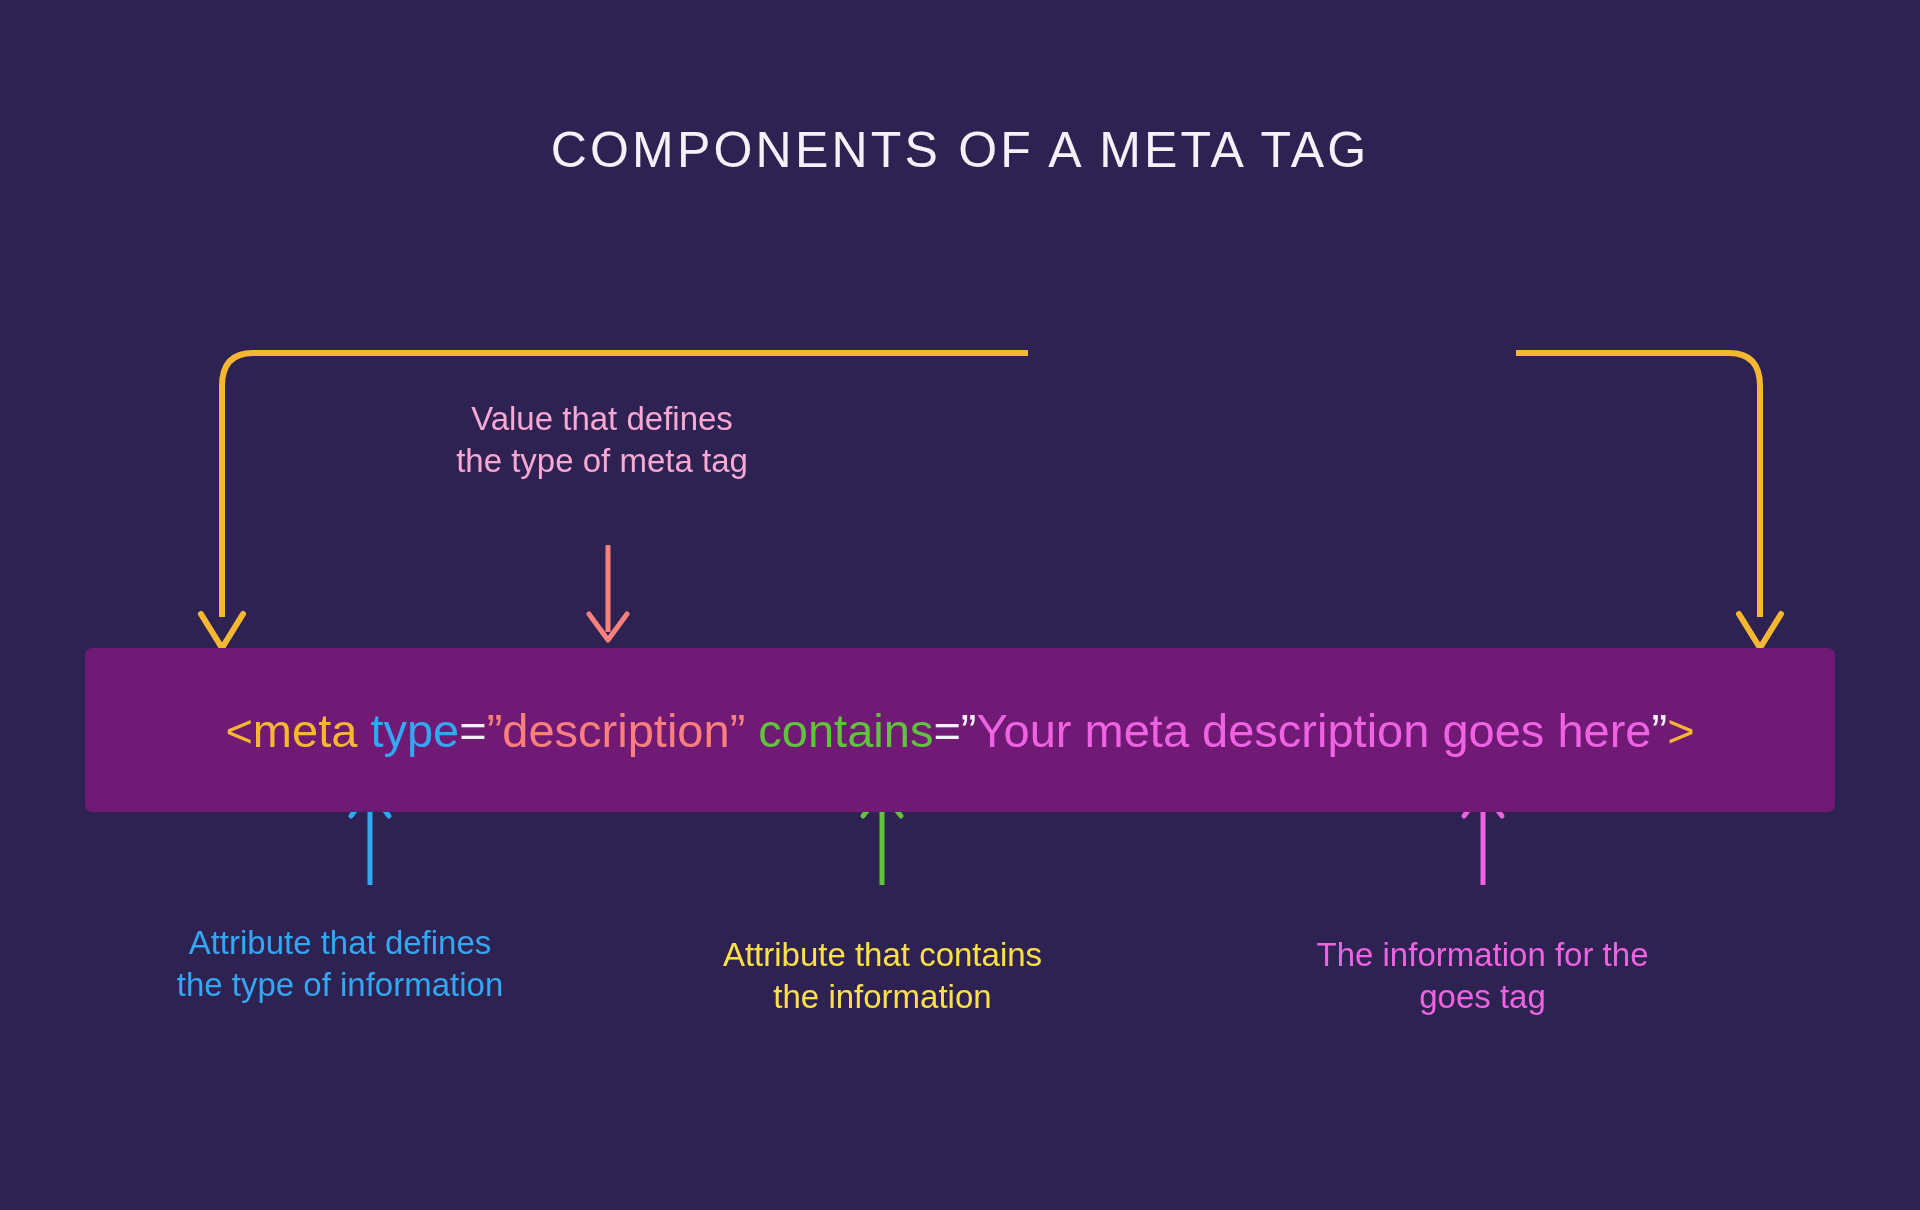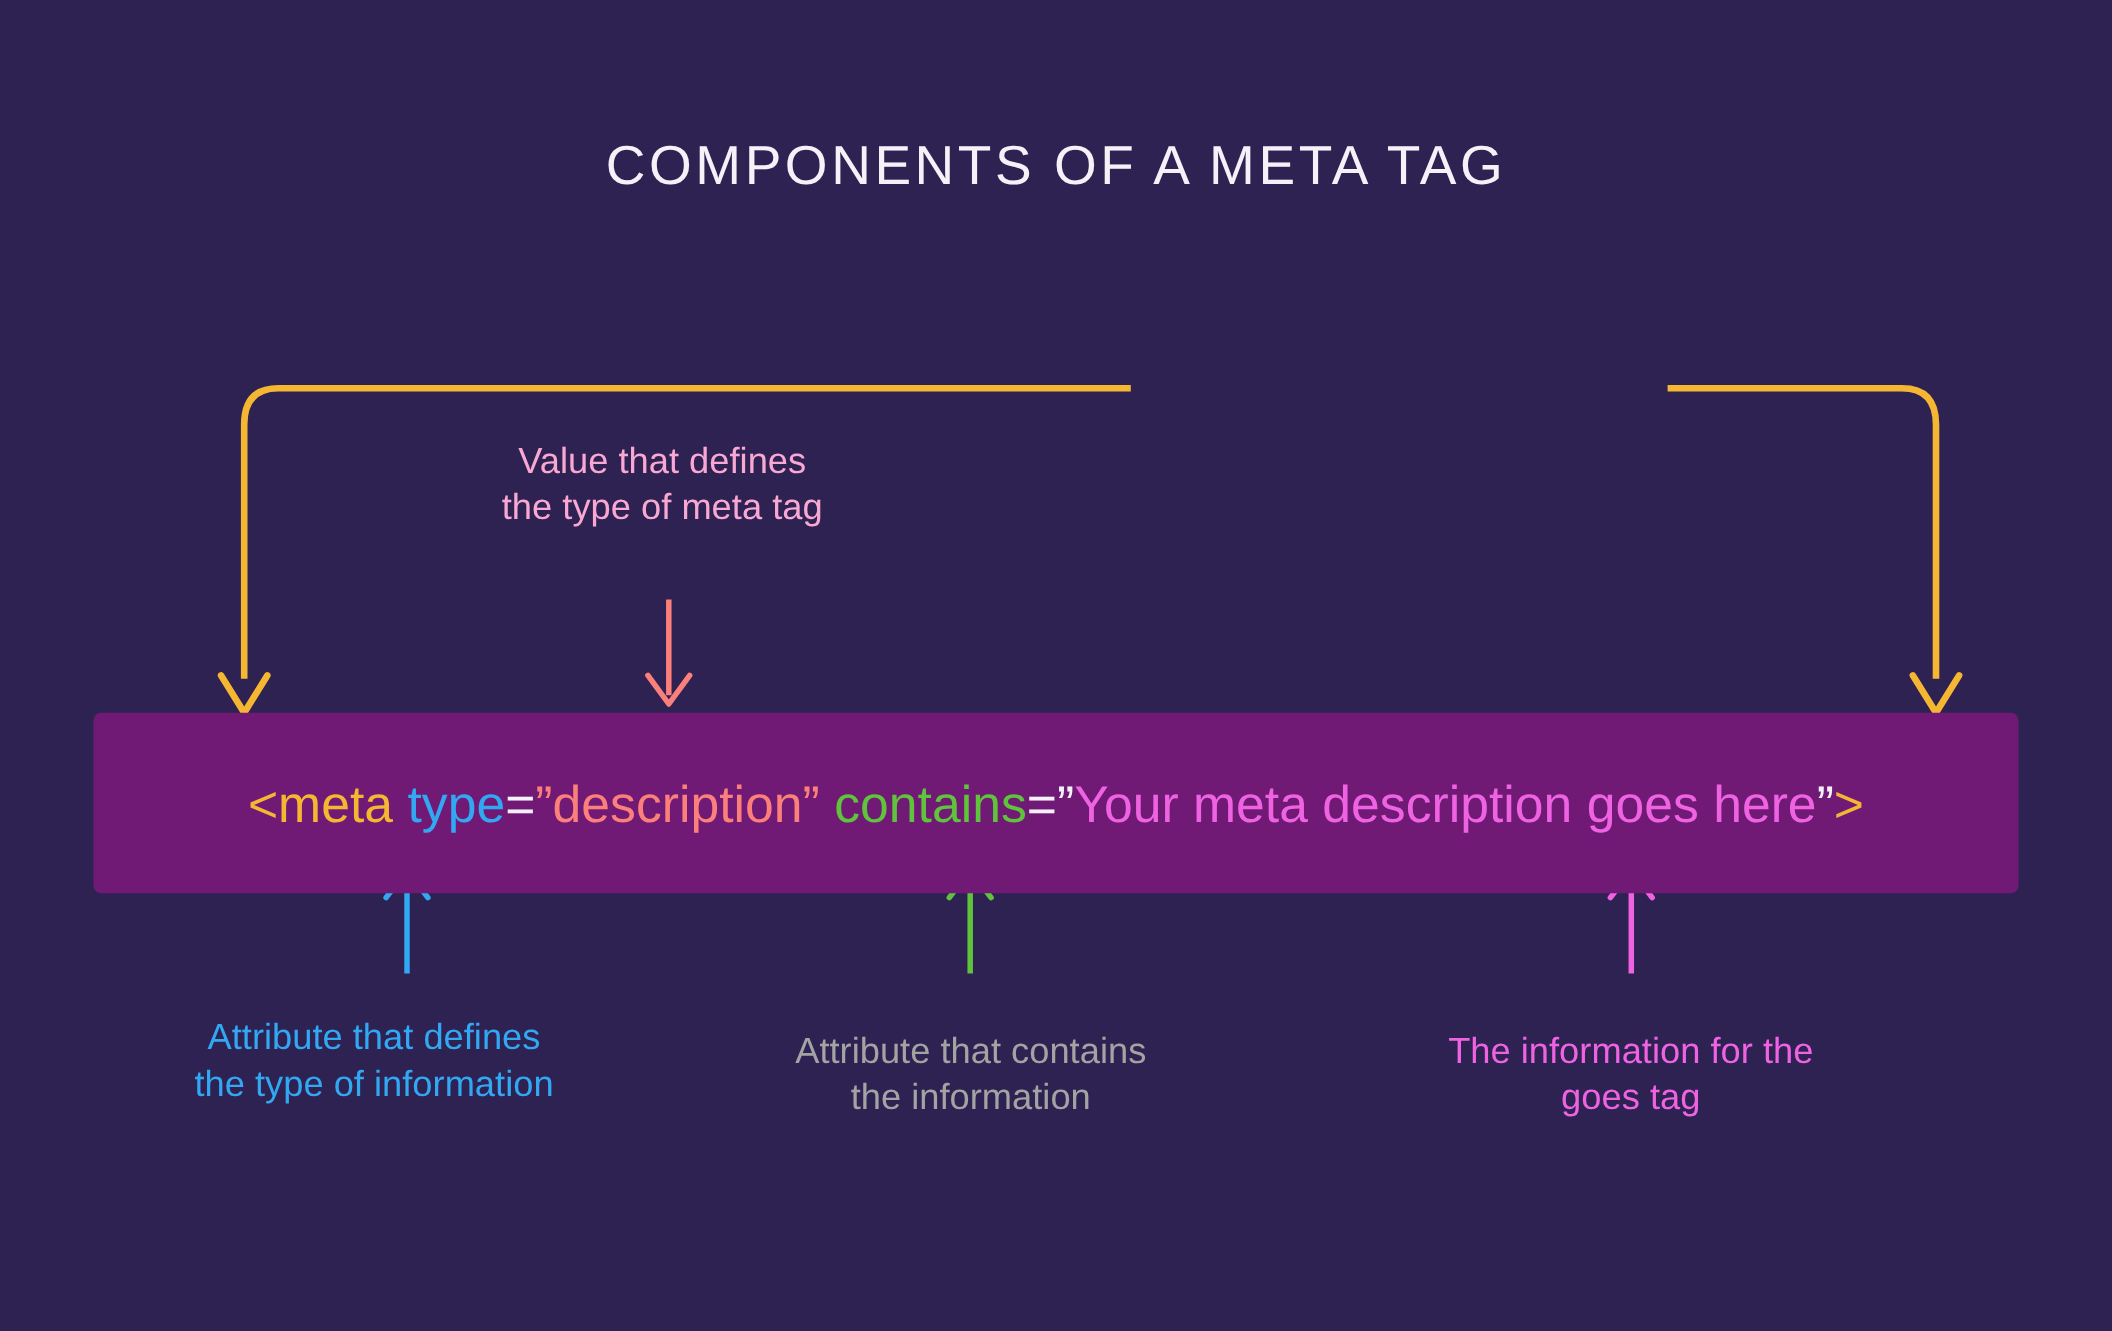--- a/index.html
+++ b/index.html
@@ -106,21 +106,21 @@
     left: 100px;
     top: 922px;
     width: 480px;
     color: #32a7f2;
     text-align: center;
   }
   #label-attr-contains {
     left: 655px;
     top: 934px;
     width: 455px;
-    color: #a3a3a3;
+    color: #fde047;
     text-align: center;
   }
   #label-info-meta {
     left: 1245px;
     top: 934px;
     width: 475px;
     color: #ef63e2;
     text-align: center;
   }
 </style>

